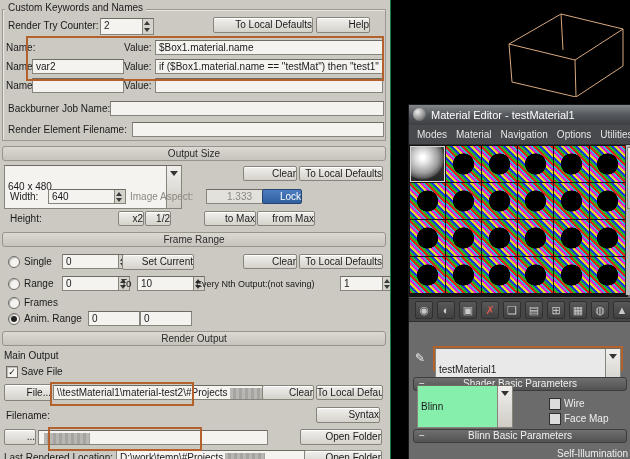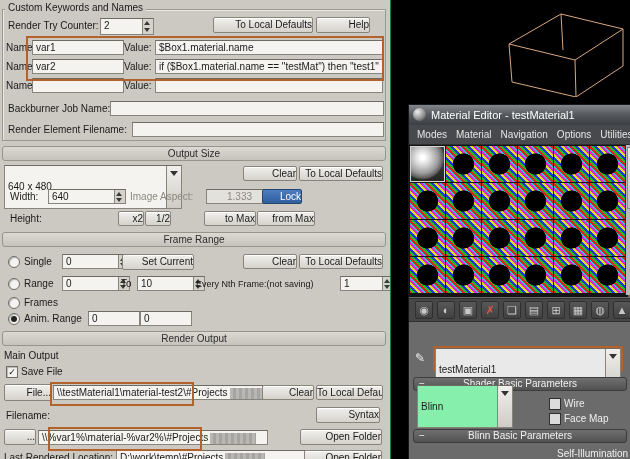--- a/index.html
+++ b/index.html
@@ -75,21 +75,20 @@
       <span>2</span>
       <span class="spin">
           <i class="su"></i>
           <i class="sd"></i>
         </span>
     </div>
     <div class="btn" style="left:213px;top:17px;width:98px;height:14px">To Local Defaults</div>
     <div class="btn" style="left:316px;top:17px;width:52px;height:14px">Help</div>
 
     <span class="lbl" style="left:6px;top:42px">Name:</span>
-    <div class="field" style="left:32px;top:40px;width:84px;height:11px"><span>var1</span></div>
     <span class="lbl" style="left:124px;top:42px">Value:</span>
     <div class="field" style="left:155px;top:40px;width:220px;height:11px"><span>$Box1.material.name</span></div>
 
     <span class="lbl" style="left:6px;top:61px">Name:</span>
     <div class="field" style="left:32px;top:59px;width:84px;height:11px"><span>var2</span></div>
     <span class="lbl" style="left:124px;top:61px">Value:</span>
     <div class="field" style="left:155px;top:59px;width:220px;height:11px"><span>if ($Box1.material.name == "testMat") then "test1" els</span></div>
 
     <span class="lbl" style="left:6px;top:80px">Name:</span>
     <div class="field" style="left:32px;top:78px;width:84px;height:11px"><span></span></div>
@@ -146,21 +145,21 @@
           <i class="sd"></i>
         </span>
     </div>
     <span class="lbl" style="left:121px;top:278px">To</span>
     <div class="field" style="left:137px;top:276px;width:52px;height:11px;padding-right:11px">
       <span>10</span><span class="spin">
           <i class="su"></i>
           <i class="sd"></i>
         </span>
     </div>
-    <span class="lbl" style="left:196px;top:279px;font-size:9px">Every Nth Frame:(not saving)</span>
+    <span class="lbl" style="left:196px;top:279px;font-size:9px">Every Nth Output:(not saving)</span>
     <div class="field" style="left:340px;top:276px;width:38px;height:11px;padding-right:11px">
       <span>1</span><span class="spin">
           <i class="su"></i>
           <i class="sd"></i>
         </span>
     </div>
 
     <span class="radio" style="left:8px;top:297px"></span>
     <span class="lbl" style="left:24px;top:297px">Frames</span>
 
@@ -179,21 +178,21 @@
       <span>\\testMaterial1\material-test2\#Projects</span><span class="censor" style="width:58px"></span>
     </div>
     <div class="btn" style="left:262px;top:385px;width:50px;height:13px">Clear</div>
     <div class="btn" style="left:316px;top:385px;width:65px;height:13px">To Local Defaults</div>
 
     <span class="lbl" style="left:6px;top:410px">Filename:</span>
     <div class="btn" style="left:316px;top:407px;width:62px;height:14px">Syntax</div>
 
     <div class="btn" style="left:4px;top:429px;width:30px;height:14px">...</div>
     <div class="field" style="left:38px;top:430px;width:222px;height:11px">
-      <span>\\%var1%\material-%var2%\#Projects</span><span class="censor" style="width:46px"></span>
+      <span class="censor" style="width:46px"></span>
     </div>
     <div class="btn" style="left:300px;top:429px;width:80px;height:14px">Open Folder</div>
 
     <span class="lbl" style="left:4px;top:452px">Last Rendered Location:</span>
     <div class="field" style="left:116px;top:450px;width:184px;height:11px">
       <span>D:\work\temp\#Projects</span><span class="censor" style="width:40px"></span>
     </div>
     <div class="btn" style="left:304px;top:450px;width:76px;height:14px">Open Folder</div>
 
     <div class="hl" style="left:26px;top:36px;width:354px;height:41px"></div>

